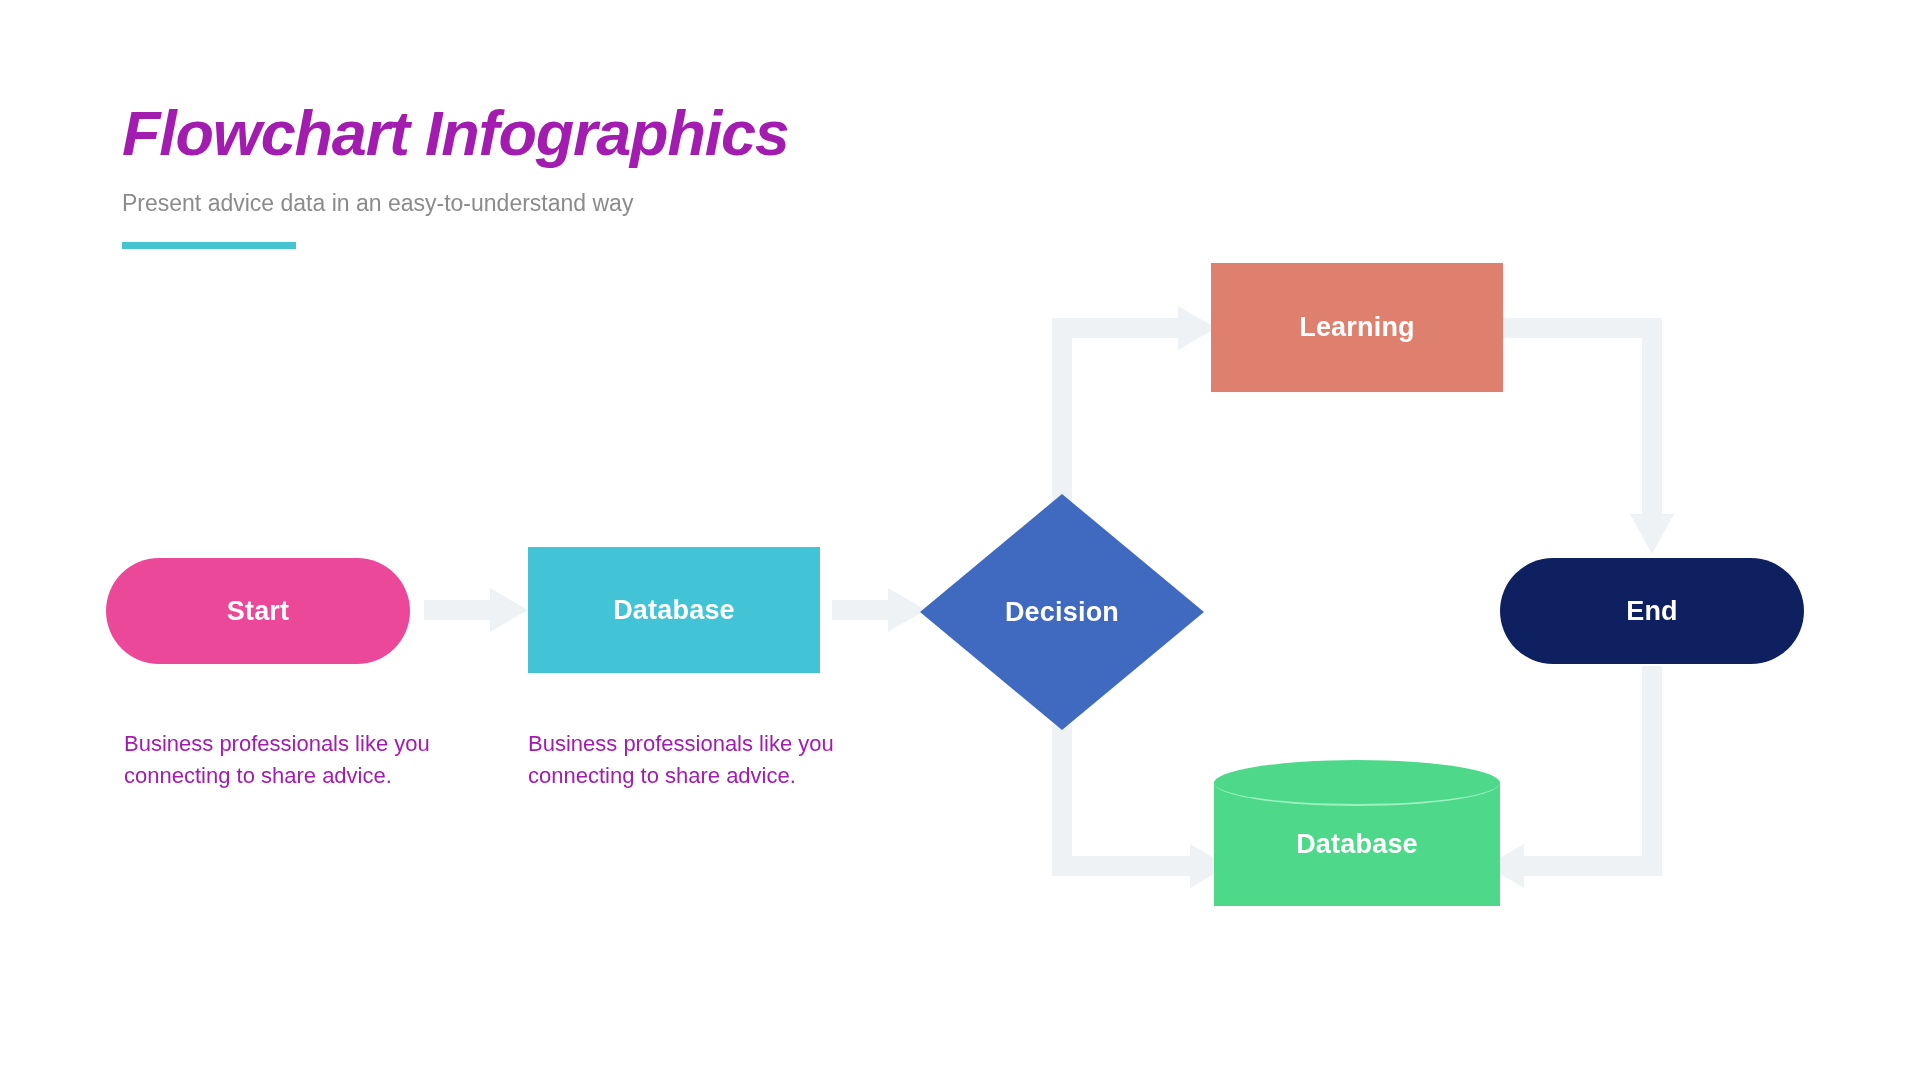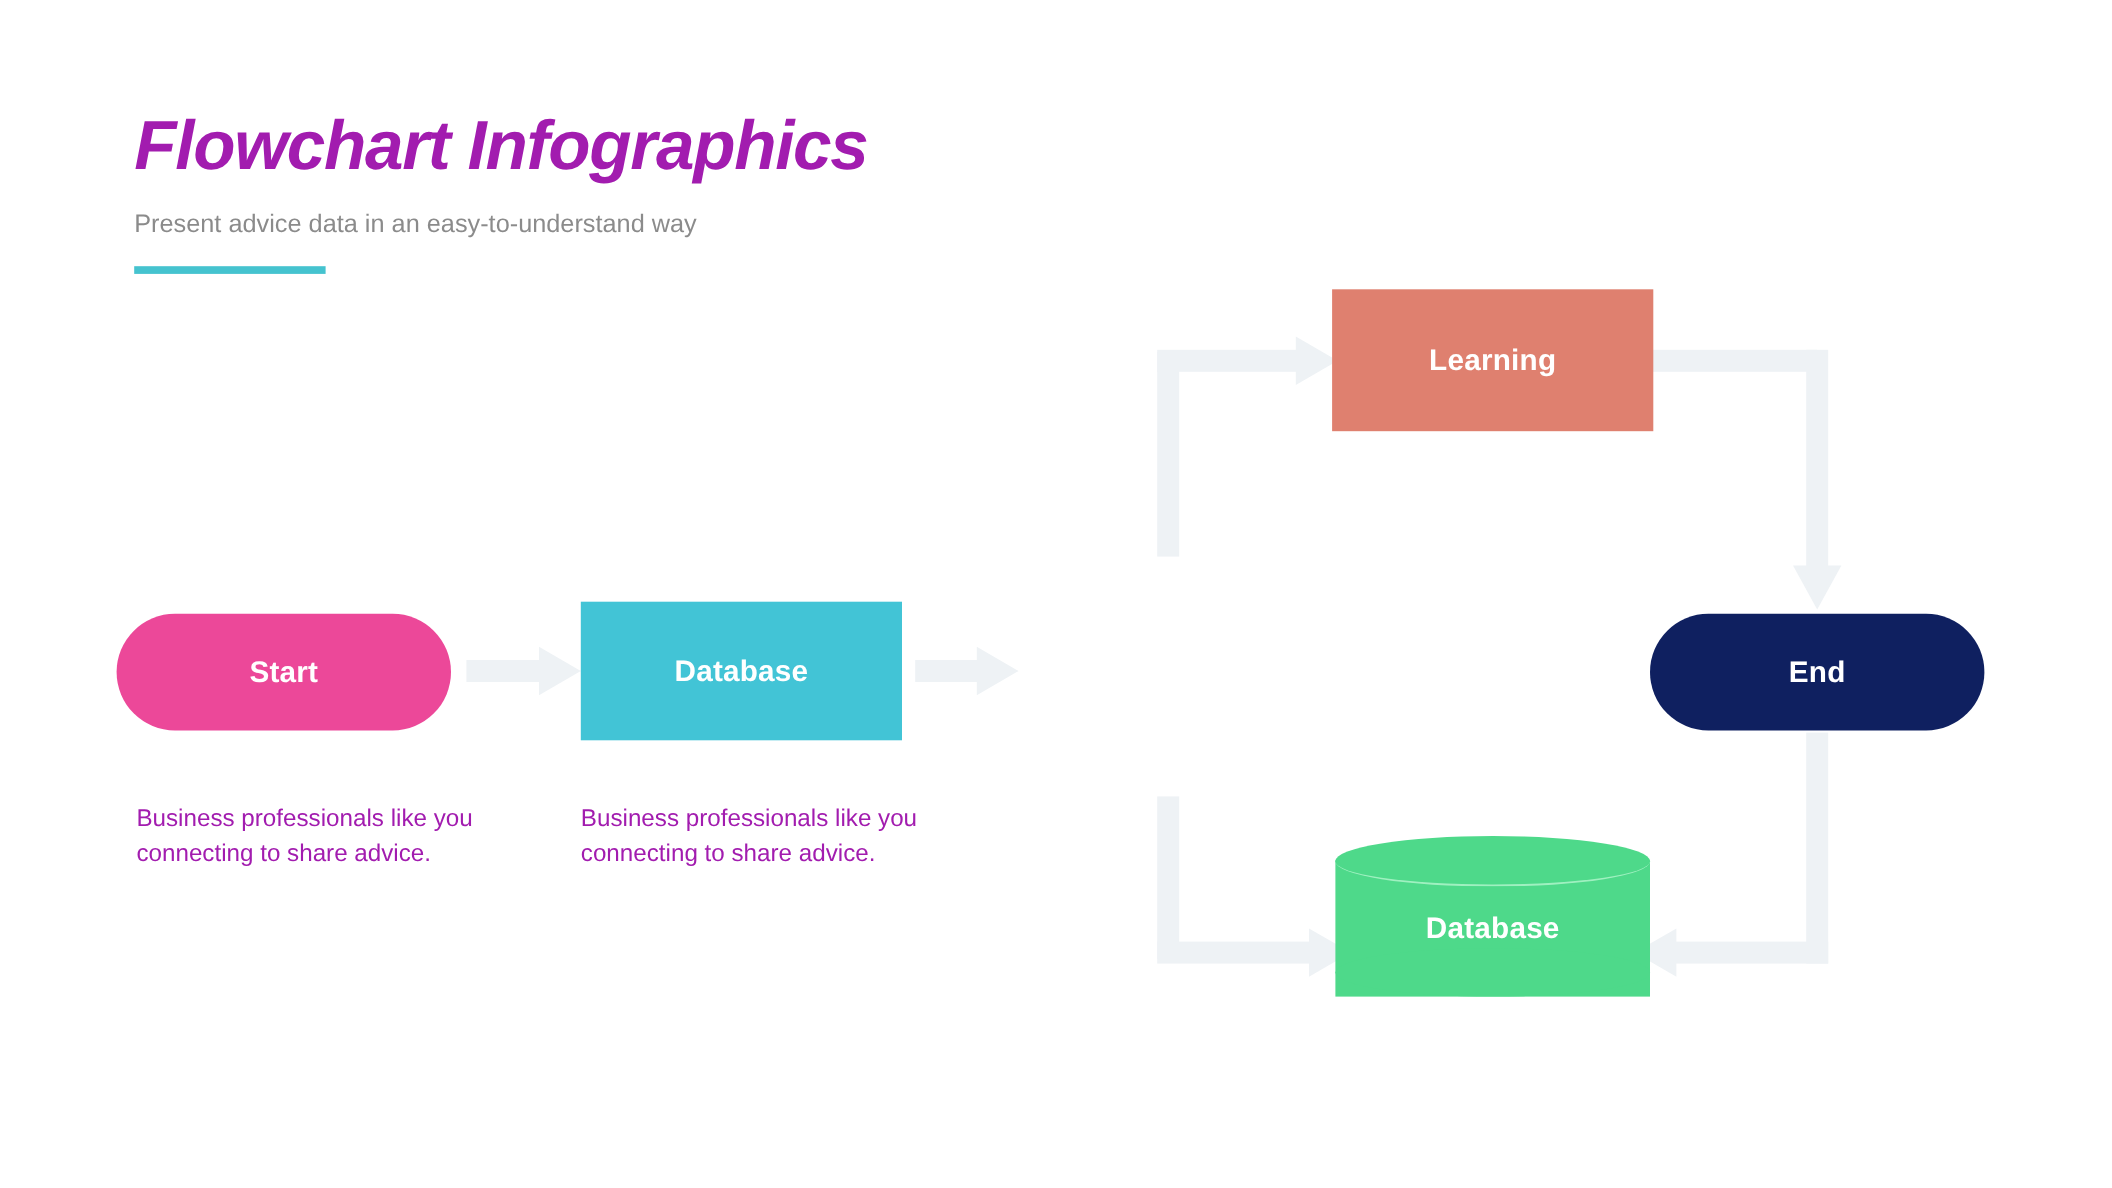--- a/index.html
+++ b/index.html
@@ -201,20 +201,24 @@
     </svg>
 
     <div class="node" id="node-start">
       <span class="node-label">Start</span>
     </div>
 
     <div class="node" id="node-process">
       <span class="node-label">Database</span>
     </div>
 
+    <div class="node" id="node-decision">
+      <span class="diamond-shape"></span>
+      <span class="node-label">Decision</span>
+    </div>
 
     <div class="node" id="node-learning">
       <span class="node-label">Learning</span>
     </div>
 
     <div class="node" id="node-end">
       <span class="node-label">End</span>
     </div>
 
     <div class="node" id="node-database">

